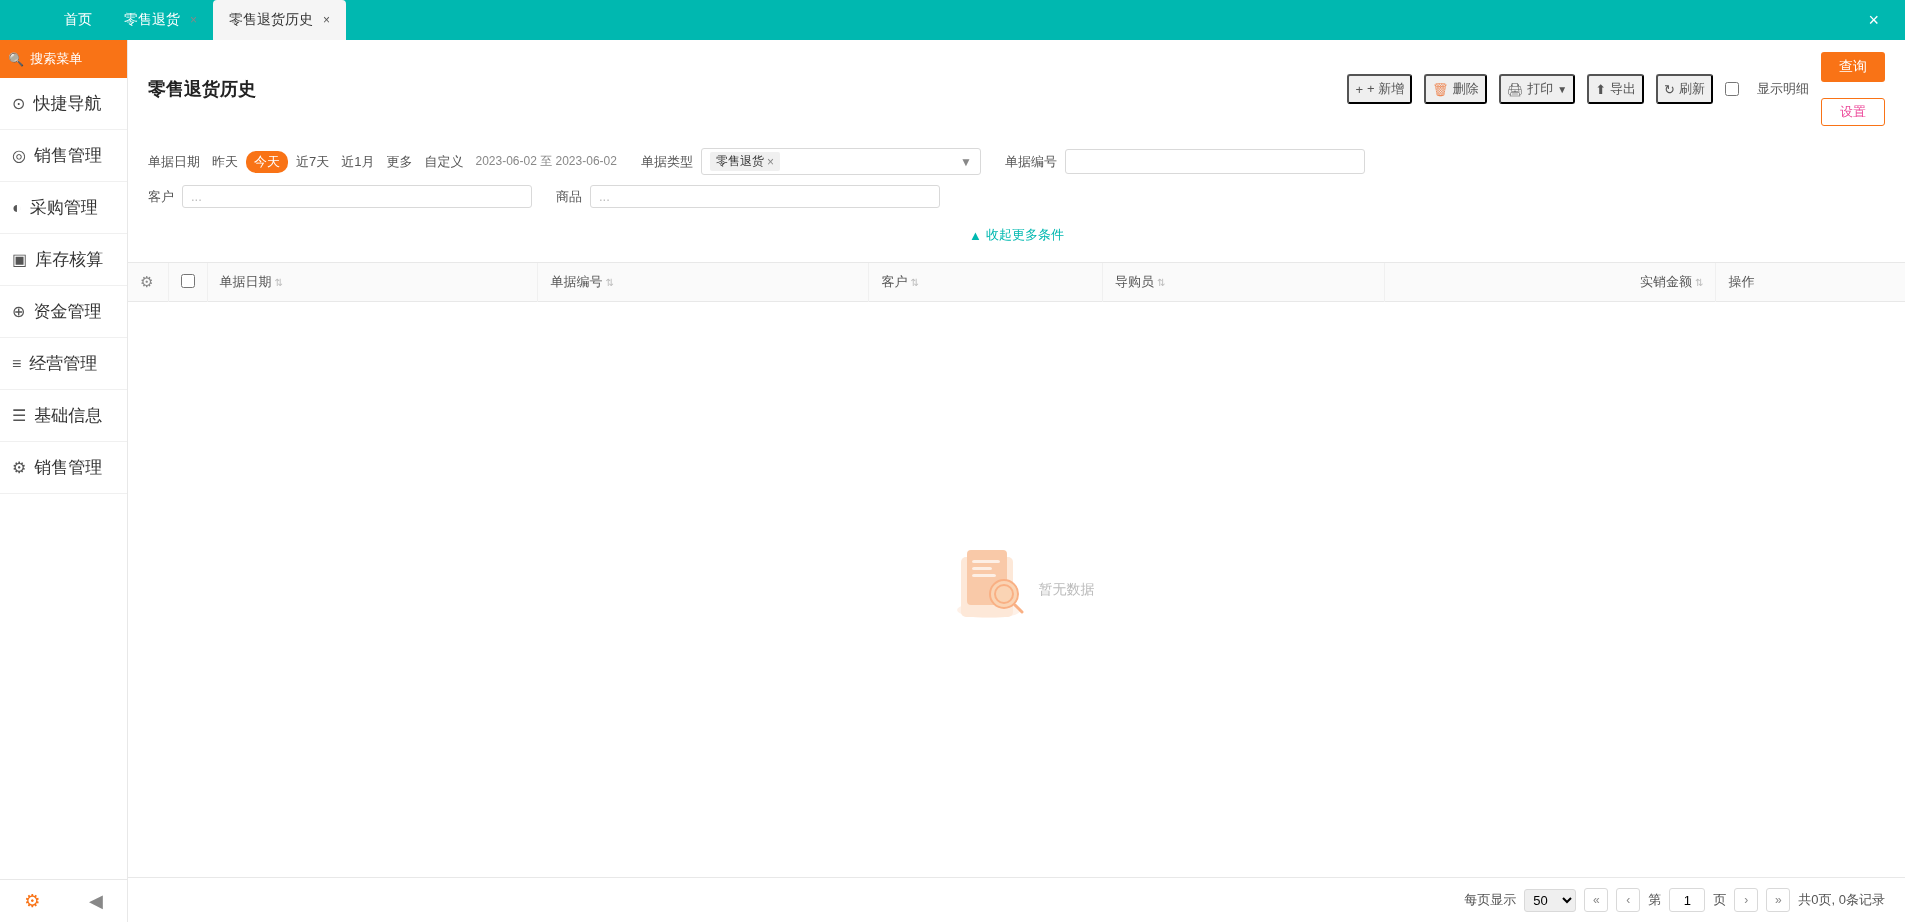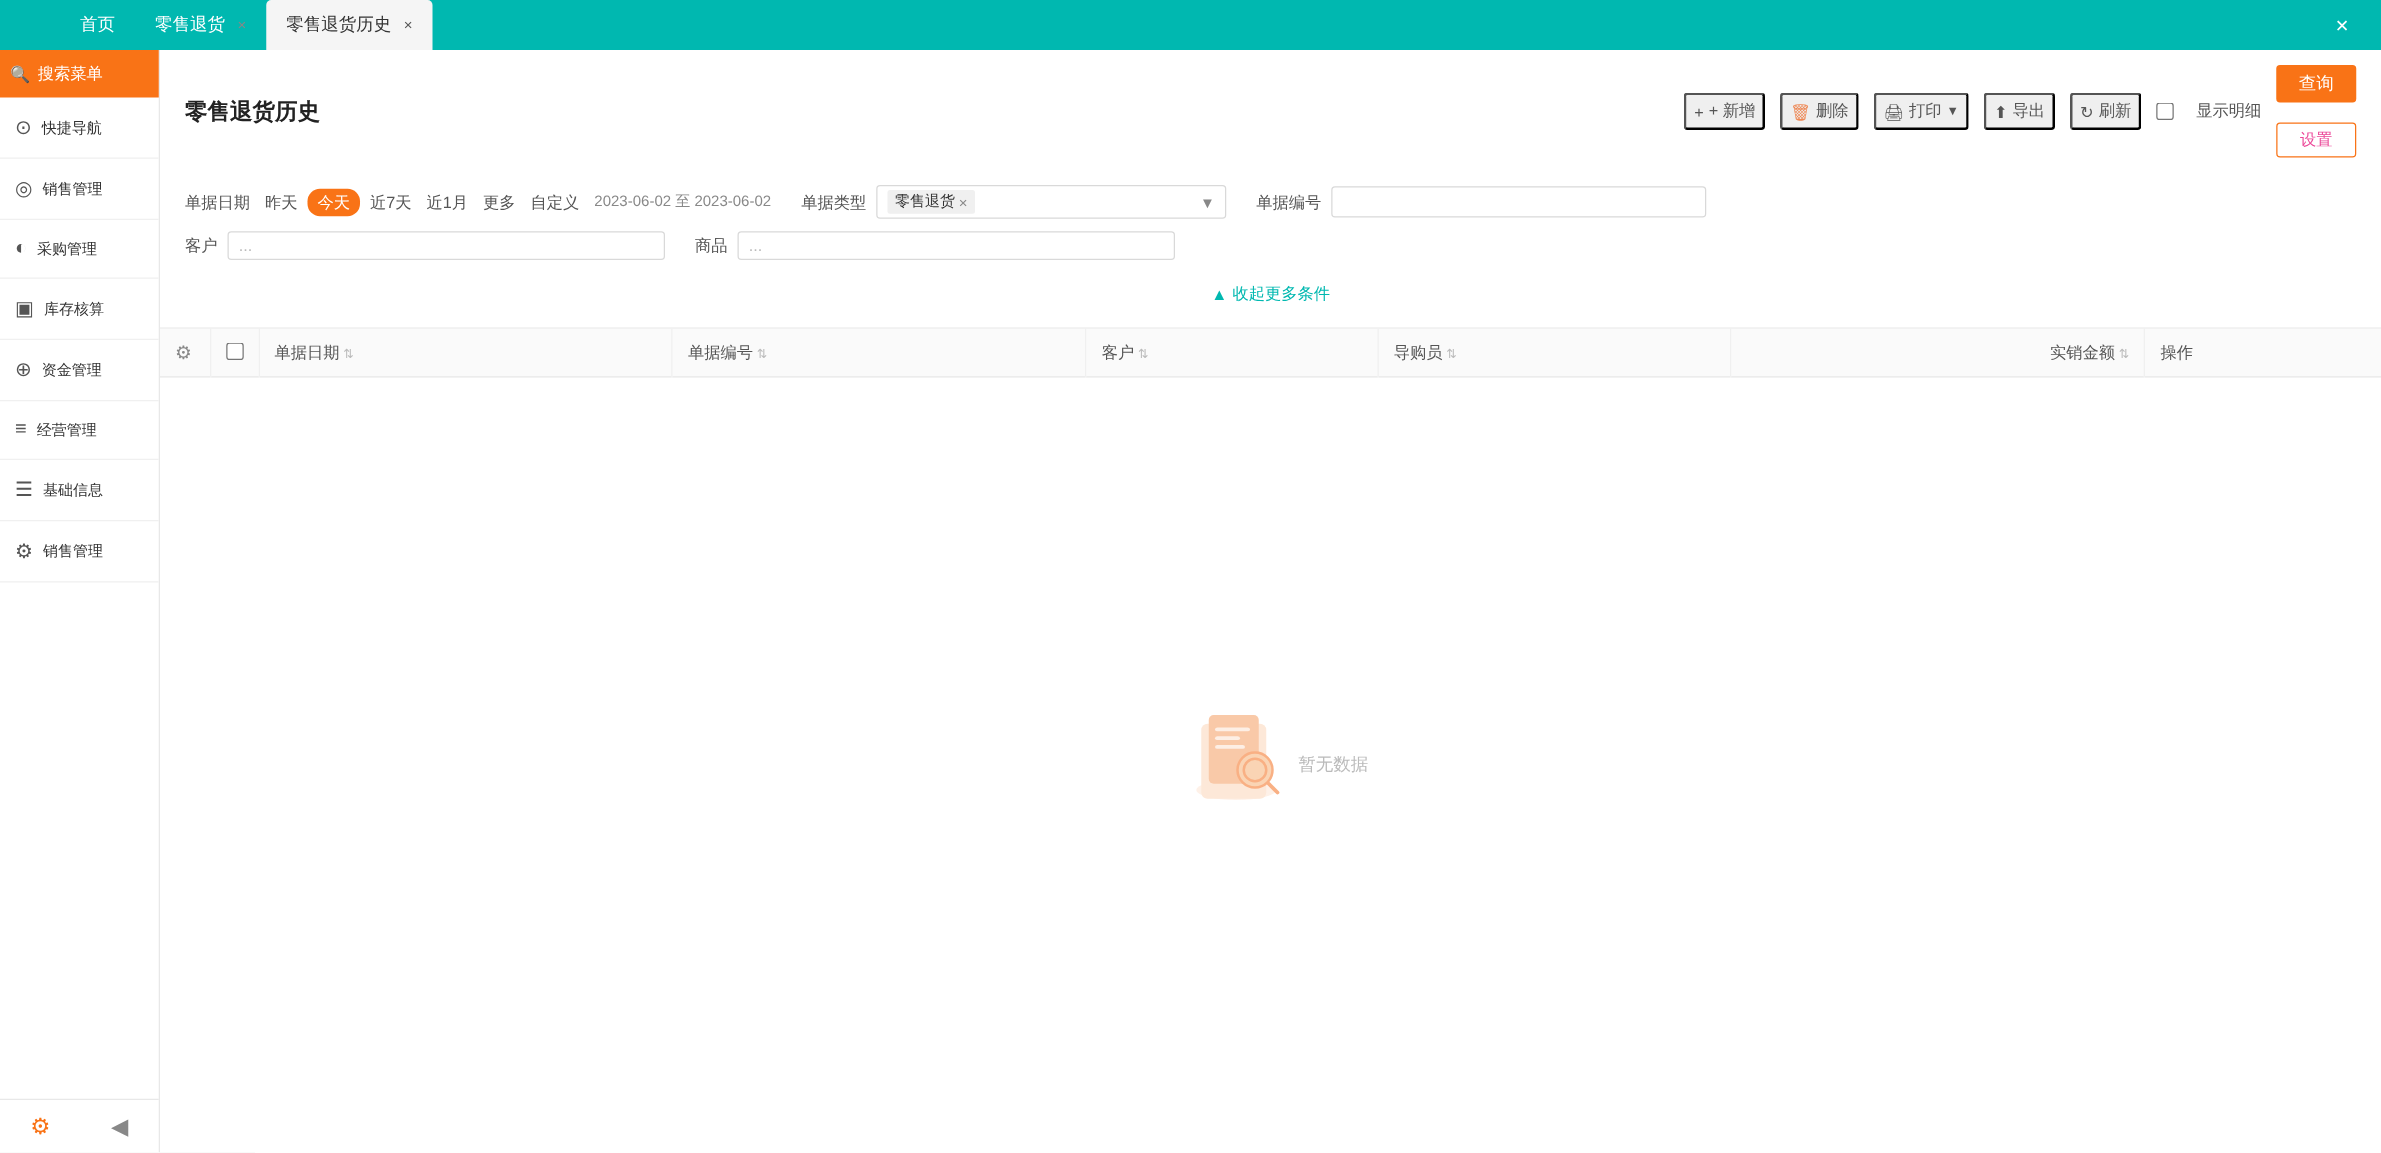--- a/index.html
+++ b/index.html
@@ -93,21 +93,21 @@
     }
     .sidebar-item {
       display: flex;
       align-items: center;
       padding: 14px 12px;
       cursor: pointer;
       gap: 8px;
       border-bottom: 1px solid #f0f0f0;
     }
     .sidebar-item .icon { font-size: 16px; color: #555; }
-    .sidebar-item .label { font-size: 12px; color: #333; }
+    .sidebar-item .label { font-size: 17px; color: #333; }
     .sidebar-bottom {
       display: flex;
       align-items: center;
       justify-content: space-around;
       padding: 10px 0;
       border-top: 1px solid #e8e8e8;
     }
     .sidebar-bottom span { font-size: 18px; cursor: pointer; color: #888; }
 
     
@@ -582,16 +582,33 @@
               <rect x="33" y="42" width="24" height="3" rx="2" fill="#fff" opacity="0.7"></rect>
               <circle cx="65" cy="62" r="14" fill="#fad4b4" stroke="#f9b084" stroke-width="2"></circle>
               <circle cx="65" cy="62" r="9" fill="none" stroke="#f9b084" stroke-width="2"></circle>
               <line x1="76" y1="73" x2="83" y2="80" stroke="#f9b084" stroke-width="3" stroke-linecap="round"></line>
             </svg>
           </div>
           <span class="empty-text">暂无数据</span>
         </div>
       </div>
 
+      <div class="pagination">
+        <span>每页显示</span>
+        <select>
+          <option value="10">10</option>
+          <option value="20">20</option>
+          <option value="50" selected="">50</option>
+          <option value="100">100</option>
+        </select>
+        <div class="page-nav-btn">«</div>
+        <div class="page-nav-btn">‹</div>
+        <span>第</span>
+        <input class="page-input" value="1" style="">
+        <span>页</span>
+        <div class="page-nav-btn">›</div>
+        <div class="page-nav-btn">»</div>
+        <span>共0页, 0条记录</span>
+      </div>
     </div>
 
   </div>
 </div>
 
 </body></html>

